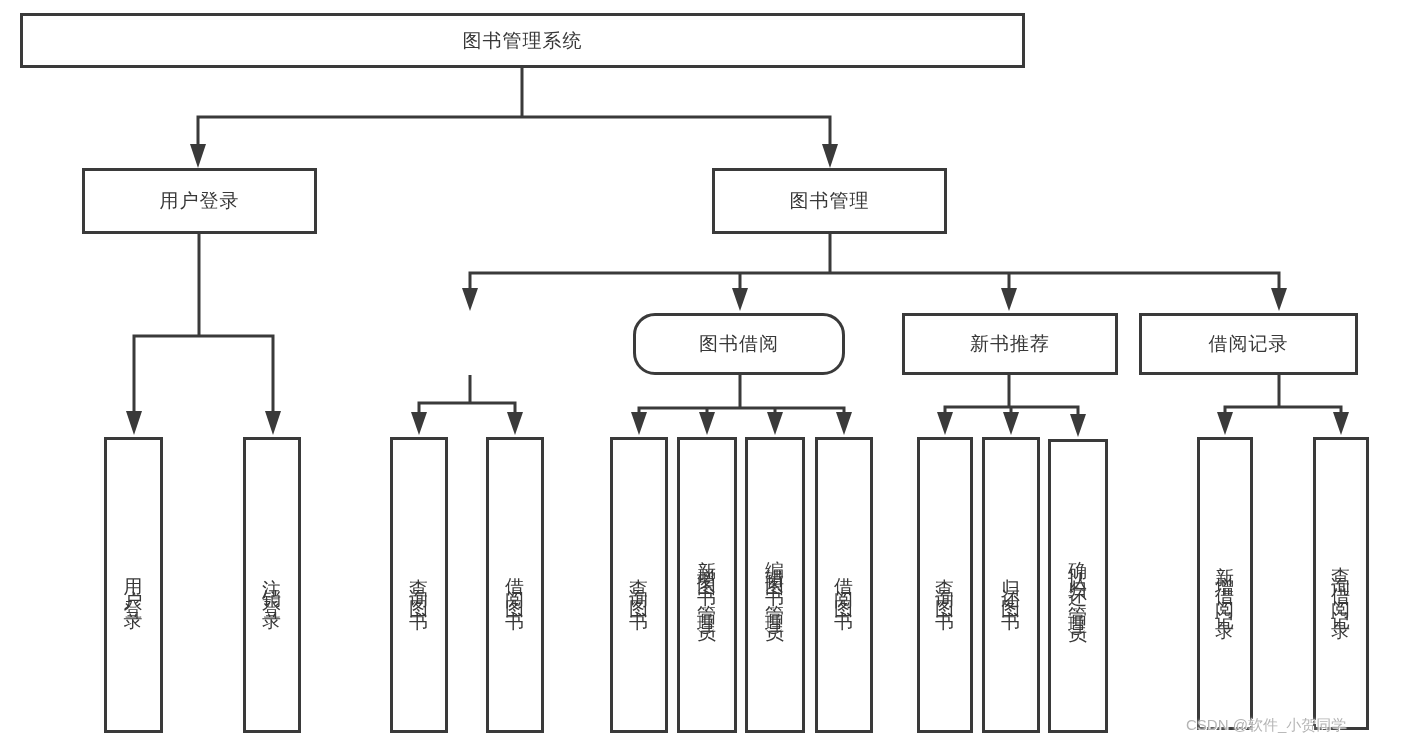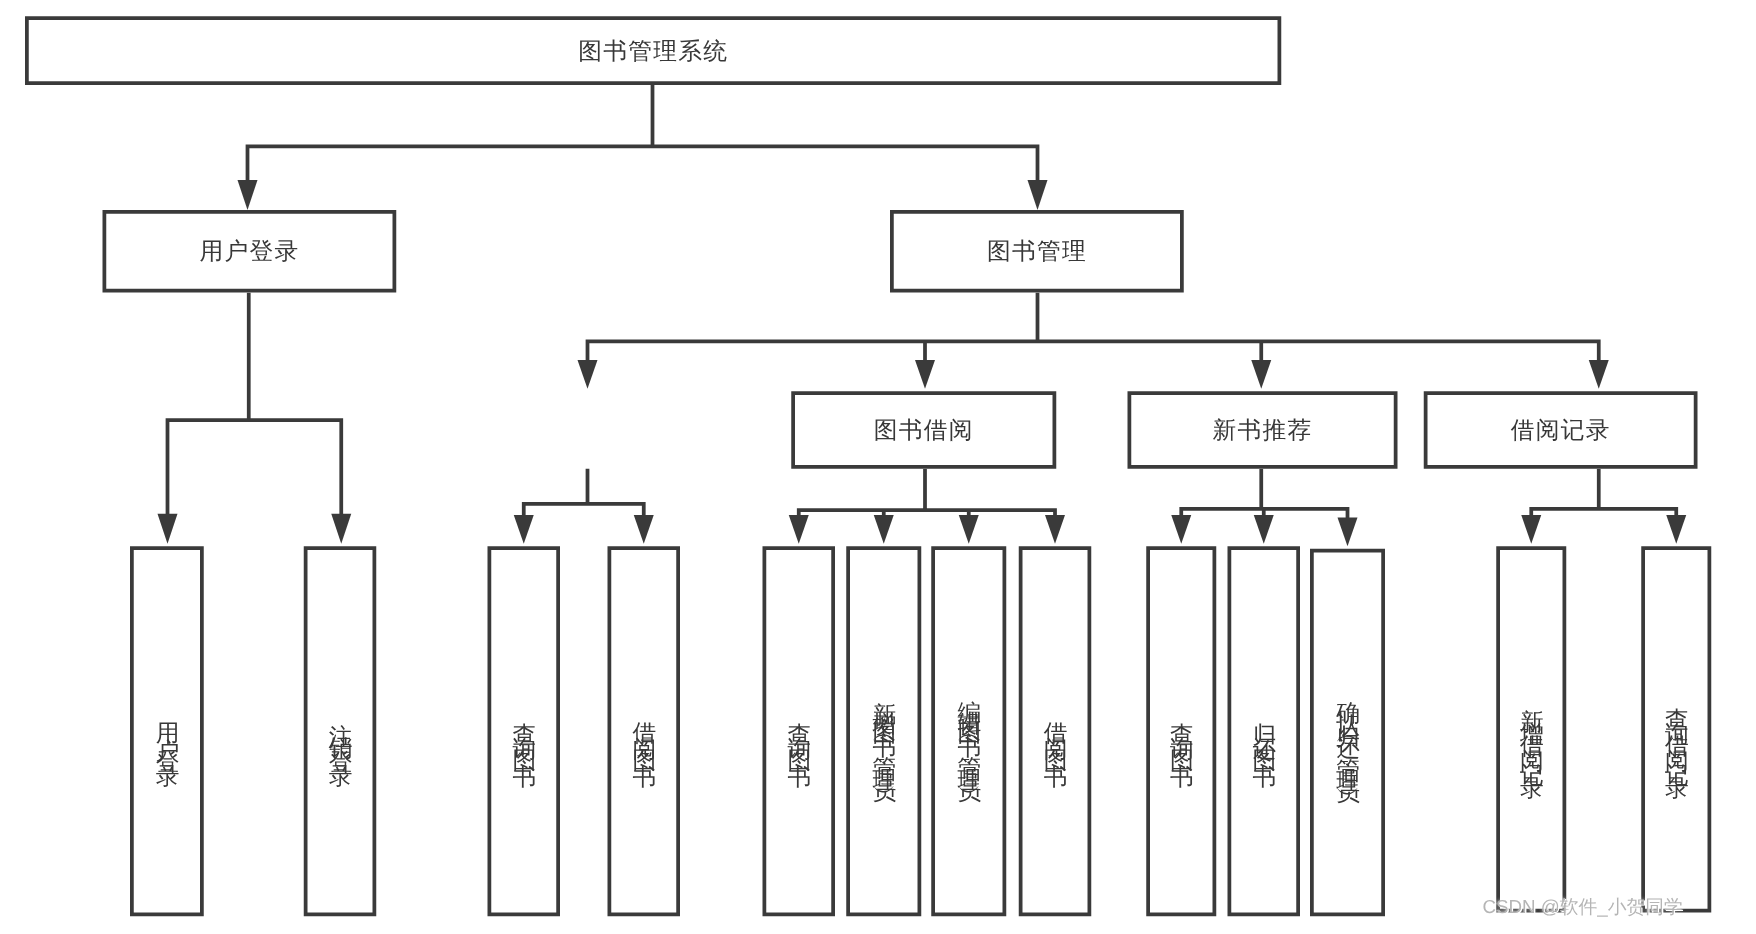--- a/index.html
+++ b/index.html
@@ -105,21 +105,21 @@
     <span class="hlabel">图书管理系统</span>
   </div>
 
   <div class="hbox" style="left:82px;top:168px;width:235px;height:66px;">
     <span class="hlabel">用户登录</span>
   </div>
   <div class="hbox" style="left:712px;top:168px;width:235px;height:66px;">
     <span class="hlabel">图书管理</span>
   </div>
 
-  <div class="hbox" style="left:633px;top:313px;width:212px;height:62px;">
+  <div class="hbox" style="left:633px;top:313px;width:212px;height:62px;border-radius:22px;">
     <span class="hlabel">图书借阅</span>
   </div>
   <div class="hbox" style="left:902px;top:313px;width:216px;height:62px;">
     <span class="hlabel">新书推荐</span>
   </div>
   <div class="hbox" style="left:1139px;top:313px;width:219px;height:62px;">
     <span class="hlabel">借阅记录</span>
   </div>
 
   <div class="vbox" style="left:104px;top:437px;width:59px;height:296px;">

